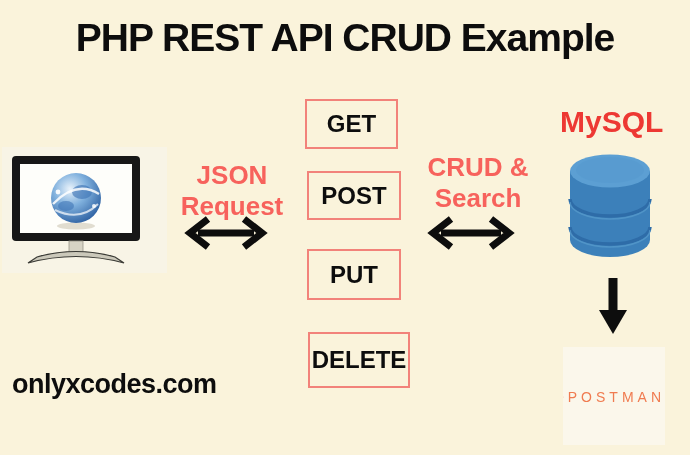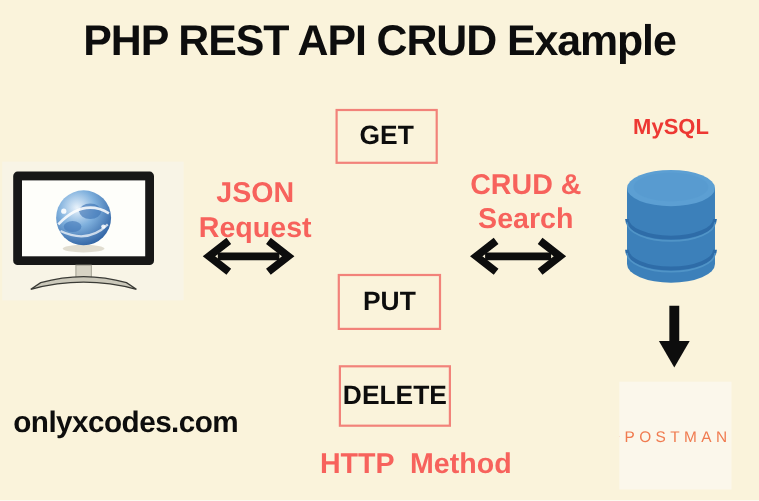--- a/index.html
+++ b/index.html
@@ -45,21 +45,21 @@
   .box-get{left:305px;top:99px;width:93px;height:50px;}
   .box-post{left:307px;top:171px;width:94px;height:49px;}
   .box-put{left:307px;top:249px;width:94px;height:51px;}
   .box-delete{left:308px;top:332px;width:102px;height:56px;}
   .http-caption{
     left:290px;top:406px;width:176px;text-align:center;white-space:pre;
     font-size:26px;font-weight:bold;color:var(--salmon);
   }
   .mysql-label{
     left:560px;top:105px;width:100px;text-align:center;
-    font-size:20px;font-weight:bold;color:var(--mysql-red);
+    font-size:30px;font-weight:bold;color:var(--mysql-red);
   }
   .db-icon{left:566px;top:149px;}
   .down-arrow{left:597px;top:274px;}
   .postman-card{
     left:563px;top:347px;width:102px;height:98px;background:#FBF7EB;
     display:flex;flex-direction:row;align-items:center;
   }
   .postman-logo{margin-top:2px;}
   .postman-label{
     font-size:14px;letter-spacing:4px;color:#F07B50;font-weight:normal;
@@ -104,23 +104,23 @@
     <div>JSON</div>
     <div>Request</div>
   </div>
   <svg class="abs h-arrow-left" width="84" height="36" viewBox="0 0 84 36">
     <path d="M14 18 H70" stroke="#0D0D0D" stroke-width="7"></path>
     <path d="M24 4 L6 18 L24 32" stroke="#0D0D0D" stroke-width="7" fill="none"></path>
     <path d="M60 4 L78 18 L60 32" stroke="#0D0D0D" stroke-width="7" fill="none"></path>
   </svg>
 
   <div class="abs method-box box-get">GET</div>
+  <div class="abs method-box box-post">POST</div>
   <div class="abs method-box box-put">PUT</div>
   <div class="abs method-box box-delete">DELETE</div>
-  <div class="abs http-caption">HTTP  Method</div>
 
   <div class="abs link-label crud-label">
     <div>CRUD &amp;</div>
     <div>Search</div>
   </div>
   <svg class="abs h-arrow-right" width="88" height="36" viewBox="0 0 88 36">
     <path d="M14 18 H74" stroke="#0D0D0D" stroke-width="7"></path>
     <path d="M24 4 L6 18 L24 32" stroke="#0D0D0D" stroke-width="7" fill="none"></path>
     <path d="M64 4 L82 18 L64 32" stroke="#0D0D0D" stroke-width="7" fill="none"></path>
   </svg>

